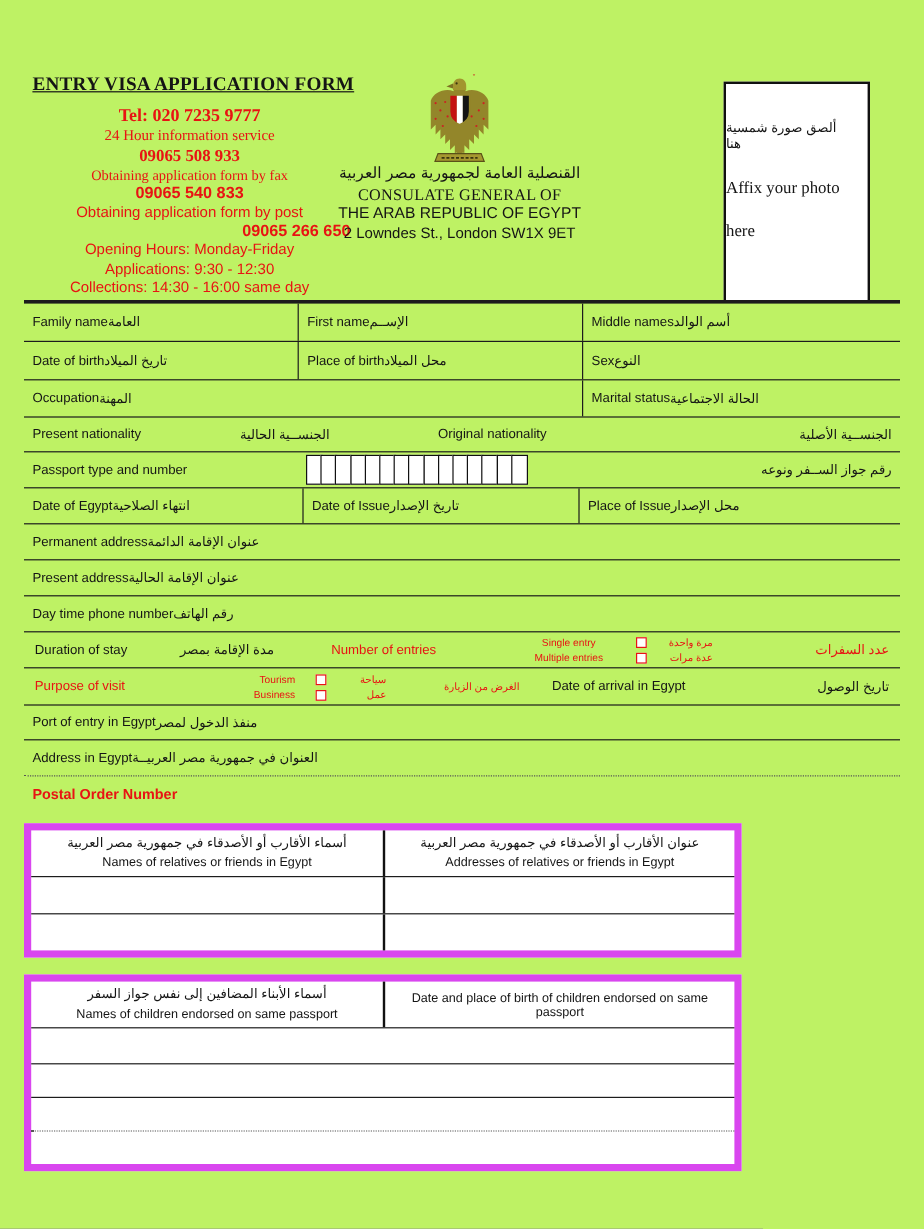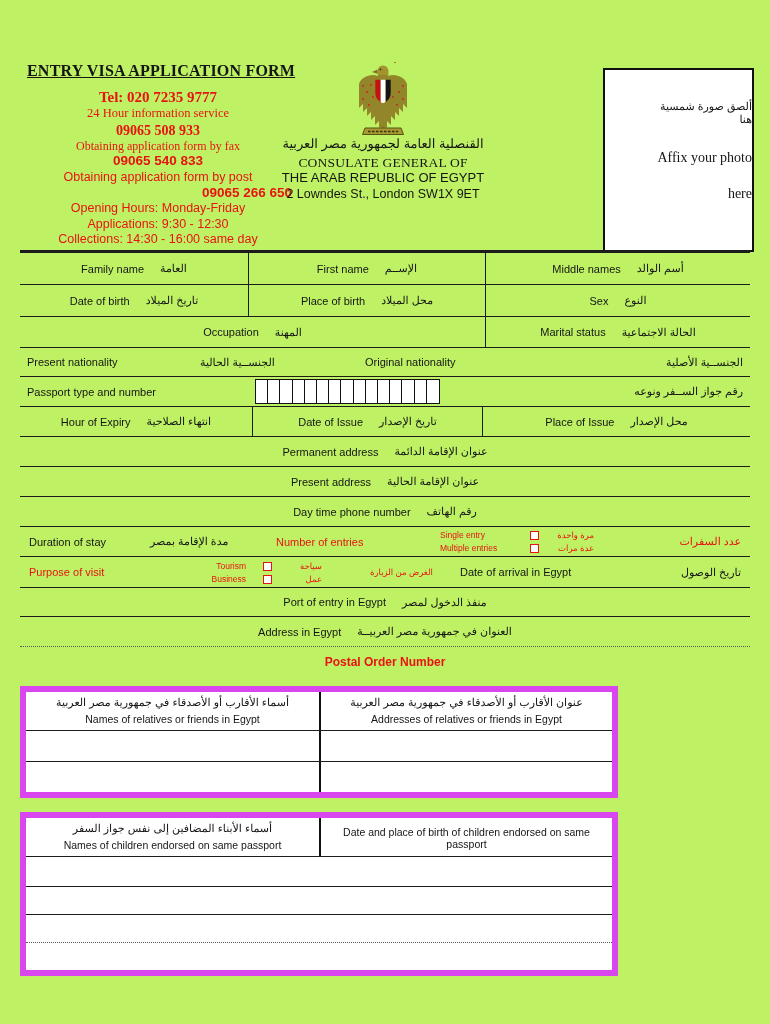--- a/index.html
+++ b/index.html
@@ -29,48 +29,48 @@
 
   .emblem { position:absolute; left:352px; top:62px; width:62px; height:74px; }
 
   .consulate { position:absolute; left:256px; top:137px; width:254px; text-align:center; line-height:1.15; }
   .cons-ar { font-size:13px; }
   .cons-1  { font-family:"Liberation Serif", serif; font-size:13.5px; margin-top:3px; letter-spacing:.2px;text-align:center; }
   .cons-2  { font-size:13px; margin-top:1px; }
   .cons-3  { font-size:12.5px; margin-top:1px; }
 
   .photobox {
-    position:absolute; left:603px; top:68px; width:151px; height:184px;
-    border:2px solid #111; background:#fff; text-align:right;
+    position:absolute; left:603px; top:68px; width:122px; height:184px;
+    border:2px solid #111; background:#fff; text-align:left;
   }
   .pb-ar1 { margin-top:30px; font-size:11px; }
   .pb-ar2 { font-size:11px; }
   .pb-en1 { margin-top:24px; font-family:"Liberation Serif", serif; font-size:14px; }
   .pb-en2 { margin-top:20px; font-family:"Liberation Serif", serif; font-size:14px; }
 
   
   .form { position:absolute; left:20px; top:250px; width:730px; border-top:3px solid var(--line); }
   .row  { position:relative; display:flex; border-bottom:1.6px solid var(--line); font-size:11px; }
   .row.dotted { border-bottom:1.5px dotted #555; }
   .row.noline { border-bottom:none; }
-  .cell { display:flex; justify-content:center; align-items:center; padding:0 7px;gap:16px; }
+  .cell { display:flex; justify-content:flex-start; align-items:center; padding:0 7px; }
   .divr { border-right:1.6px solid var(--line); }
   .ar { direction:rtl; }
   .red { color:var(--red); }
   .abs { position:absolute; top:0; bottom:0; display:flex; align-items:center; }
 
   .pboxes { position:absolute; left:235px; top:2px; display:flex; }
   .pbox { width:14px; height:25px; border:1.8px solid #111; background:#fff; margin-left:-1.8px; }
   .pbox:first-child { margin-left:0; }
 
   .cb { display:inline-block; width:9px; height:9px; border:1.5px solid var(--red); background:#fff; }
 
   .entries { position:absolute; left:420px; top:2px; color:var(--red); font-size:8.5px; line-height:1; }
   .eline { display:flex; align-items:center; height:13px; }
-  .eline .elab { display:inline-block; width:68px; text-align:left; }
+  .eline .elab { display:inline-block; width:68px; text-align:center; }
   .eline .cb  { margin-left:22px; }
   .eline .ear { display:inline-block; width:46px; margin-left:9px; text-align:right; }
 
   .purpose { position:absolute; left:178px; top:3px; color:var(--red); font-size:8.5px; line-height:1; }
   .pline { display:flex; align-items:center; height:13px; }
   .pline .plab { display:inline-block; width:48px; text-align:right; }
   .pline .cb  { margin-left:17px; }
   .pline .par { display:inline-block; width:36px; margin-left:14px; text-align:right; }
 
   
@@ -221,21 +221,21 @@
           <span class="pbox"></span>
           <span class="pbox"></span>
           <span class="pbox"></span>
           <span class="pbox"></span>
       </span>
       <span class="abs ar" style="right:7px" dir="rtl">رقم جواز الســفر ونوعه</span>
     </div>
 
     <div class="row" style="height:30px">
       <div class="cell divr" style="width:233px">
-        <span>Hour of Expiry</span>
+        <span>Date of Egypt</span>
         <span class="ar" dir="rtl">انتهاء الصلاحية</span>
       </div>
       <div class="cell divr" style="width:230px">
         <span>Date of Issue</span>
         <span class="ar" dir="rtl">تاريخ الإصدار</span>
       </div>
       <div class="cell" style="flex:1">
         <span>Place of Issue</span>
         <span class="ar" dir="rtl">محل الإصدار</span>
       </div>

